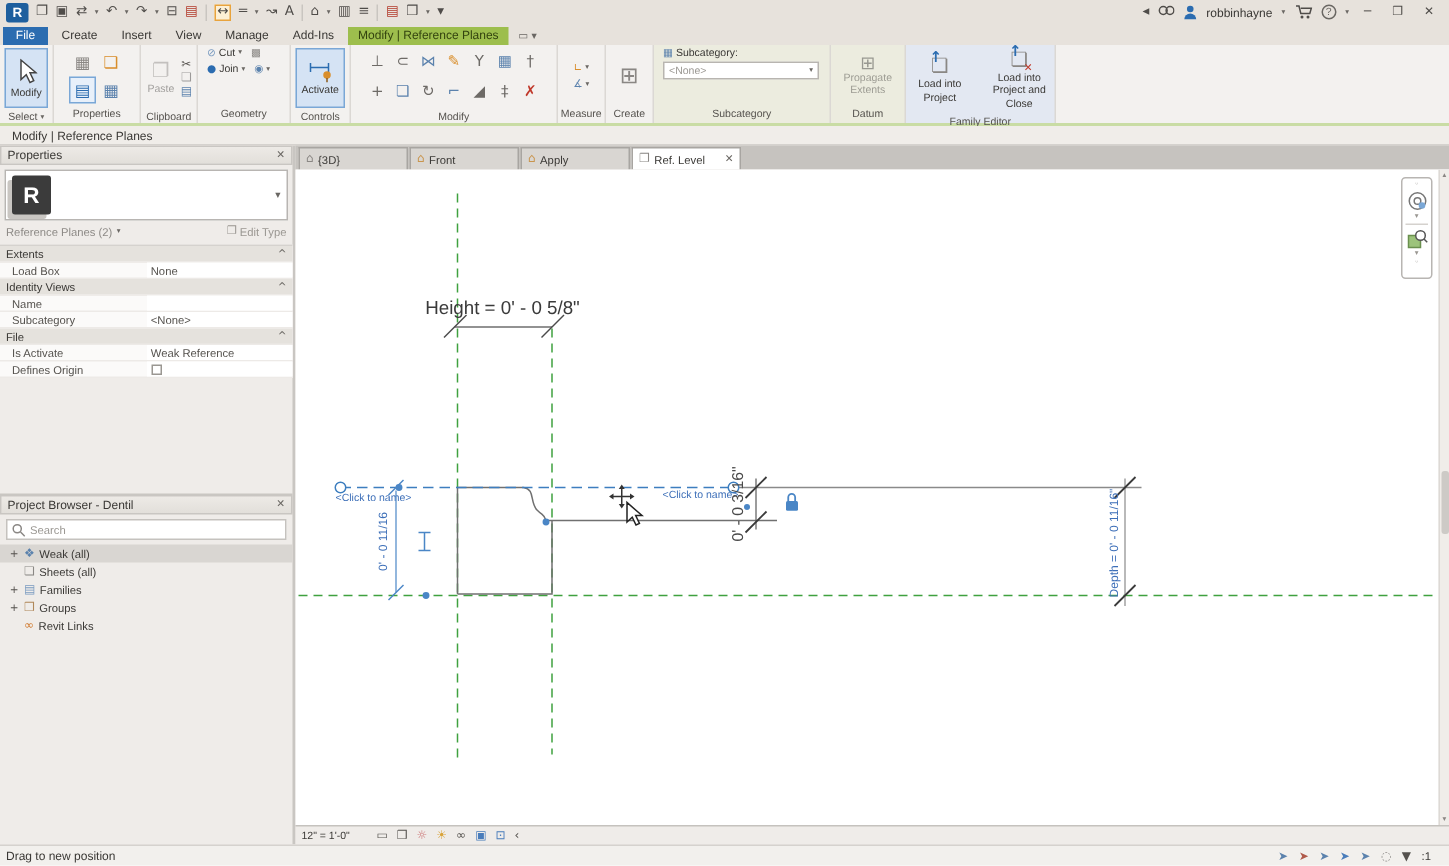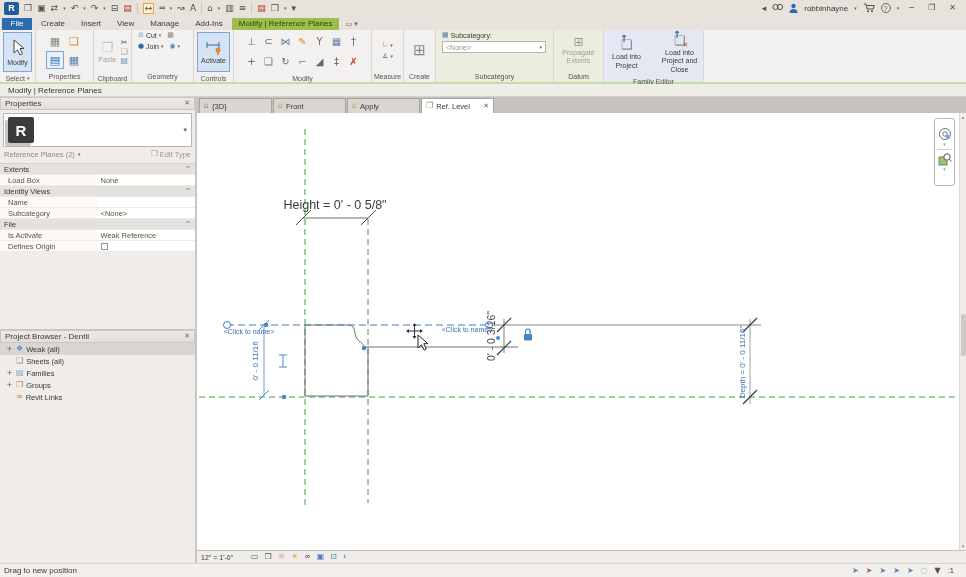--- a/index.html
+++ b/index.html
@@ -435,20 +435,27 @@
               </span>
             </div>
         </div>
       </div>
 
       <div class="palette" style="flex:1;border-bottom:none">
         <div class="phead">
           <span>Project Browser - Dentil</span>
           <span class="x glyph">✕</span>
         </div>
+        <div class="search">
+          <svg width="9" height="9">
+              <circle cx="3.5" cy="3.5" r="2.7" fill="none" stroke="#8a8784"></circle>
+              <line x1="5.7" y1="5.7" x2="8.5" y2="8.5" stroke="#8a8784"></line>
+            </svg>
+          <input placeholder="Search" style="">
+        </div>
         <div class="tree">
           <div class="titem sel">
             <span class="pm glyph">+</span>
             <span class="ticon glyph" style="color:#5b82ad">❖</span>
             <span>Weak (all)</span>
           </div>
           <div class="titem" style="padding-left:16px">
             <span class="ticon glyph" style="color:#8a8784">❏</span>
             <span>Sheets (all)</span>
           </div>

